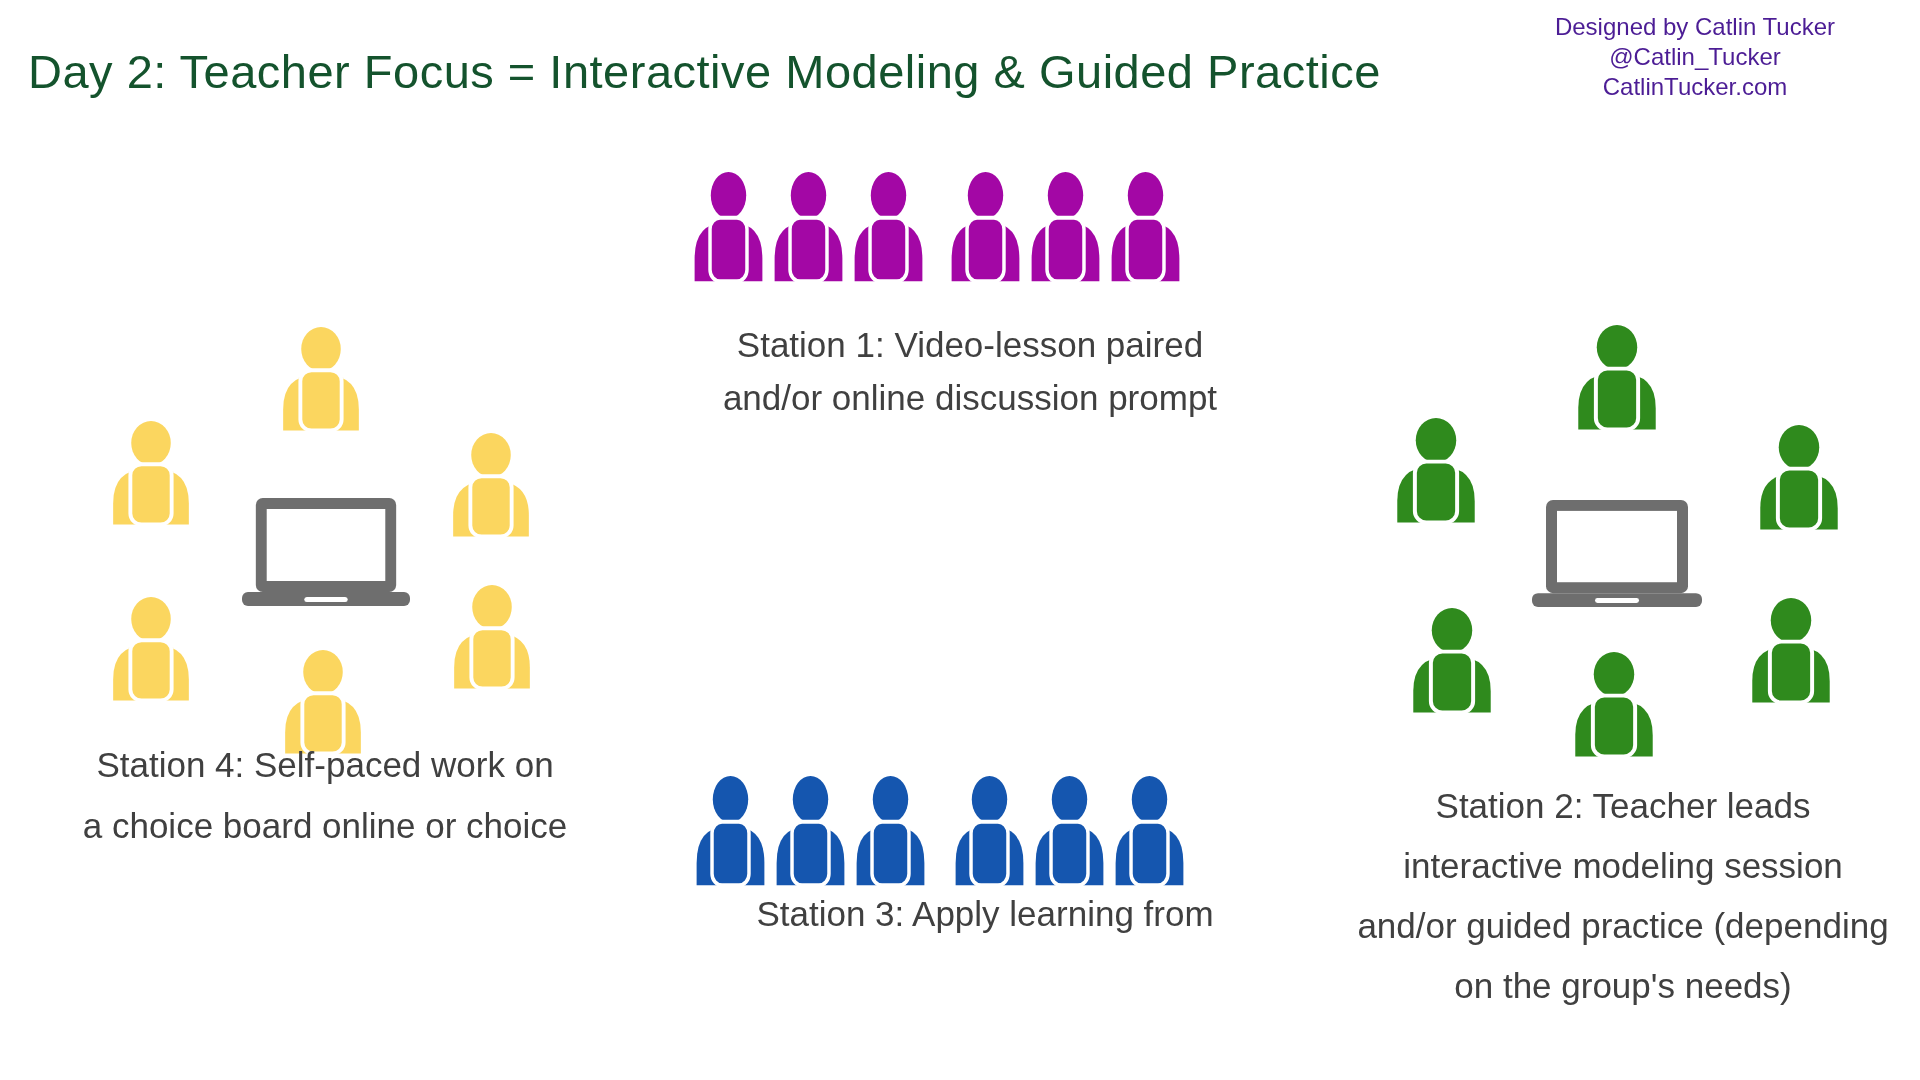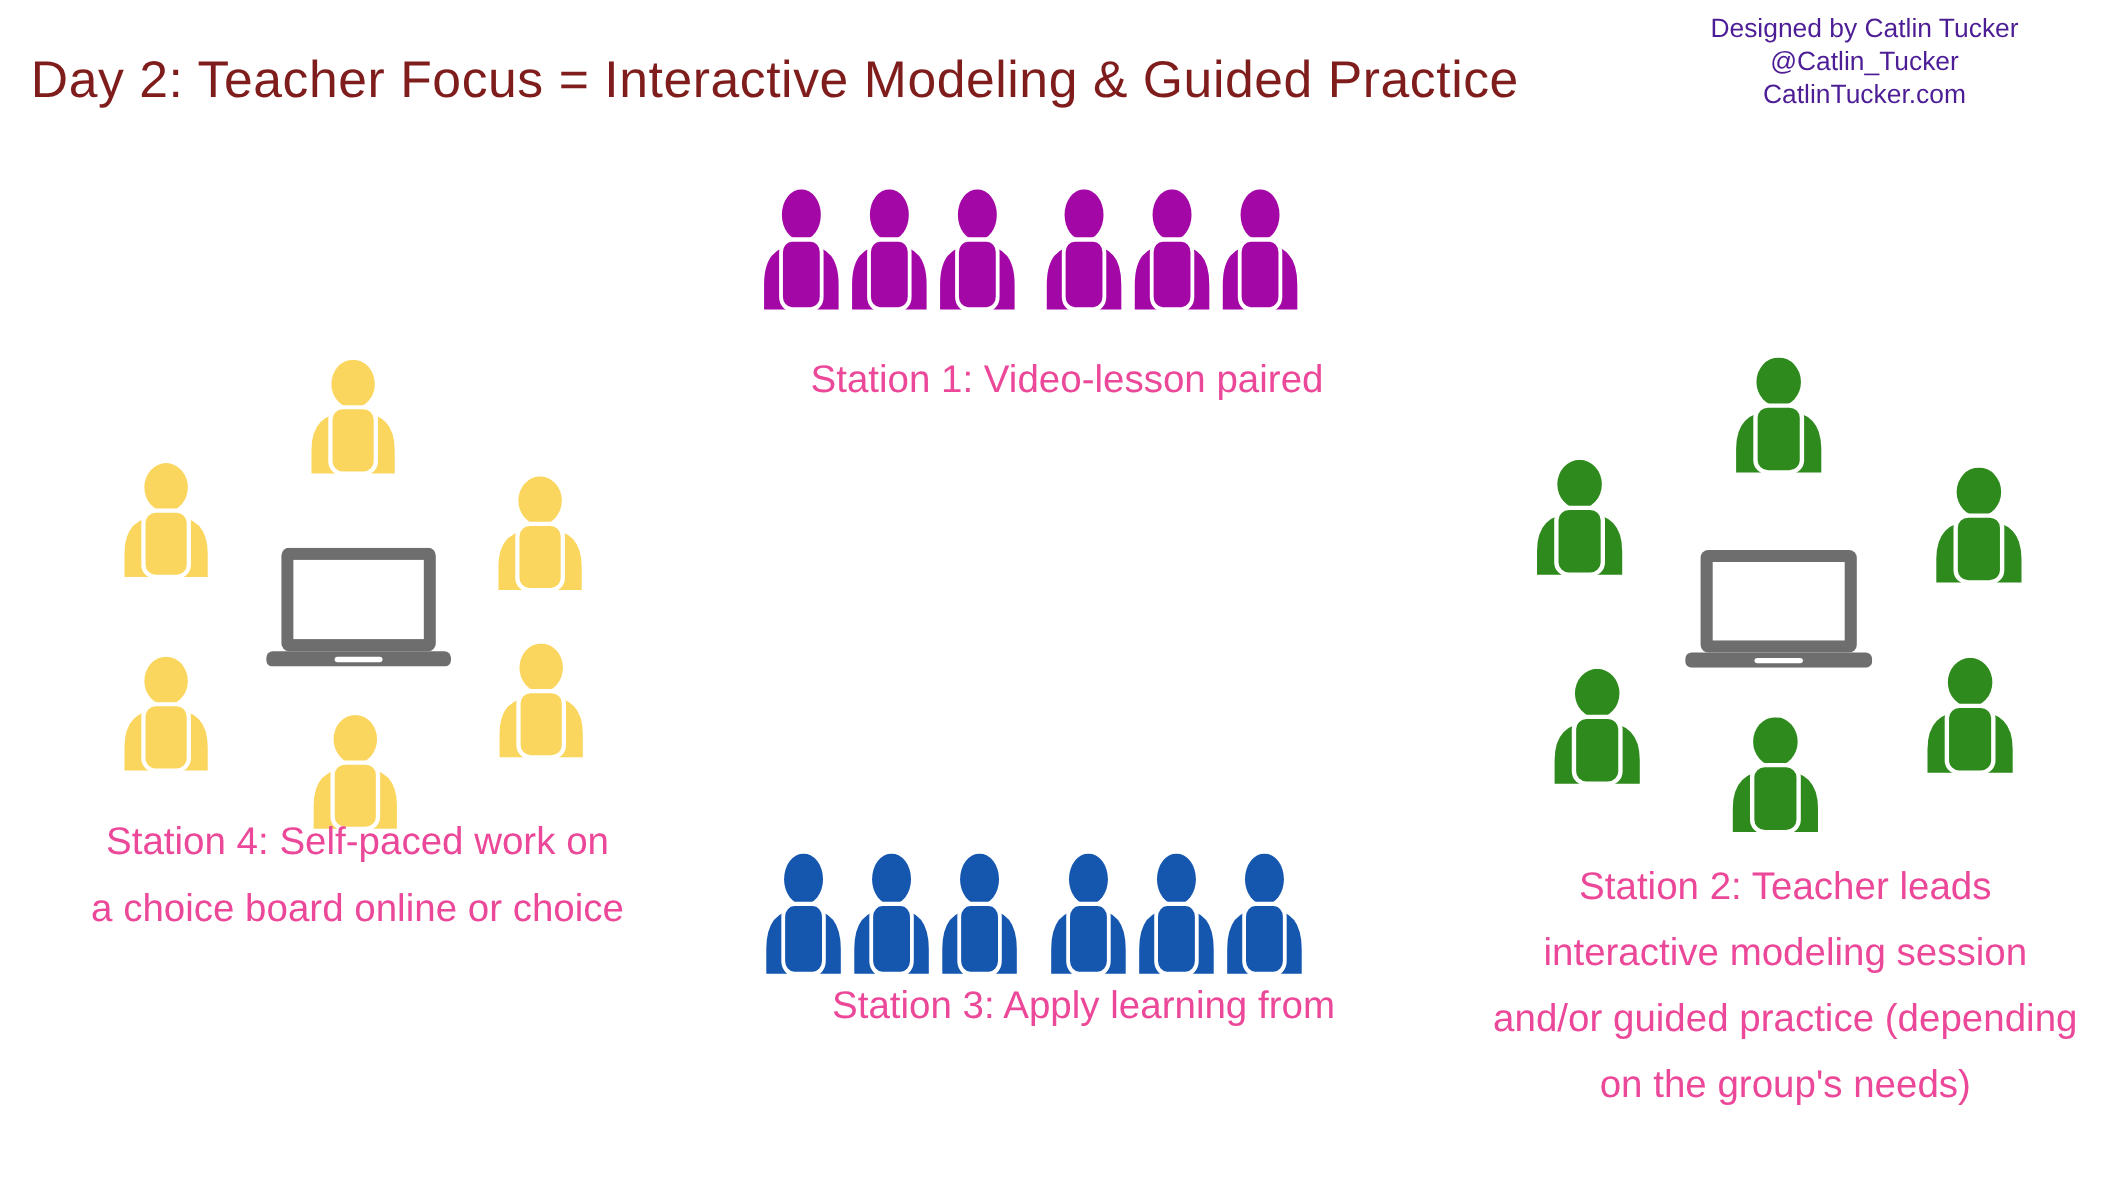--- a/index.html
+++ b/index.html
@@ -7,31 +7,31 @@
     position:relative;
     width:1920px;height:1080px;
     background:#ffffff;
     overflow:hidden;
     font-family:"Liberation Sans","DejaVu Sans",sans-serif;
     color:#1a1a1a;
   }
   .title{
     position:absolute;left:28px;top:44px;
     font-size:47px;letter-spacing:0.5px;white-space:nowrap;
-    color:#7f1d1d;
+    color:#14532d;
   }
   .attribution{
     position:absolute;left:1540px;top:12px;width:310px;
     font-size:24px;line-height:30px;text-align:center;color:#4c1d95;
   }
   .station-people{position:absolute;display:flex;align-items:flex-start;}
   .person-icon{display:block;}
   .abs{position:absolute;}
   .station-label{
-    position:absolute;text-align:center;color:#ec4899;
+    position:absolute;text-align:center;color:#404040;
     font-size:35px;
   }
   #label-station1{left:650px;top:318px;width:640px;line-height:53px;}
   #label-station4{left:25px;top:734px;width:600px;line-height:61px;}
   #label-station3{left:675px;top:884px;width:620px;line-height:60px;}
   #label-station2{left:1318px;top:776px;width:610px;line-height:60px;}
   #people-station1{left:690px;top:172px;}
   #people-station3{left:692px;top:776px;}
 </style>
 </head>
@@ -86,20 +86,21 @@
       <div style="margin-left: 3px;">
         <svg class="person-icon" width="77" height="112" viewBox="0 0 100 125" preserveAspectRatio="none">
           <ellipse cx="50" cy="26" rx="23" ry="26" fill="#A307A5"></ellipse>
           <path d="M6 122 L6 97 Q6 57 44 57 L56 57 Q94 57 94 97 L94 122 Z" fill="#A307A5"></path>
           <rect x="26" y="51" width="48" height="71" rx="13" fill="#A307A5" stroke="#ffffff" stroke-width="4.5"></rect>
         </svg>
       </div>
     </div>
   <div class="station-label" id="label-station1">
       <div>Station 1: Video-lesson paired</div>
+      <div>and/or online discussion prompt</div>
     </div>
 
   <div id="people-station2">
       <div class="abs" style="left: 1573px; top: 325px;">
         <svg class="person-icon" width="88" height="107" viewBox="0 0 100 125" preserveAspectRatio="none">
           <ellipse cx="50" cy="26" rx="23" ry="26" fill="#2F8A1D"></ellipse>
           <path d="M6 122 L6 97 Q6 57 44 57 L56 57 Q94 57 94 97 L94 122 Z" fill="#2F8A1D"></path>
           <rect x="26" y="51" width="48" height="71" rx="13" fill="#2F8A1D" stroke="#ffffff" stroke-width="4.5"></rect>
         </svg>
       </div>

